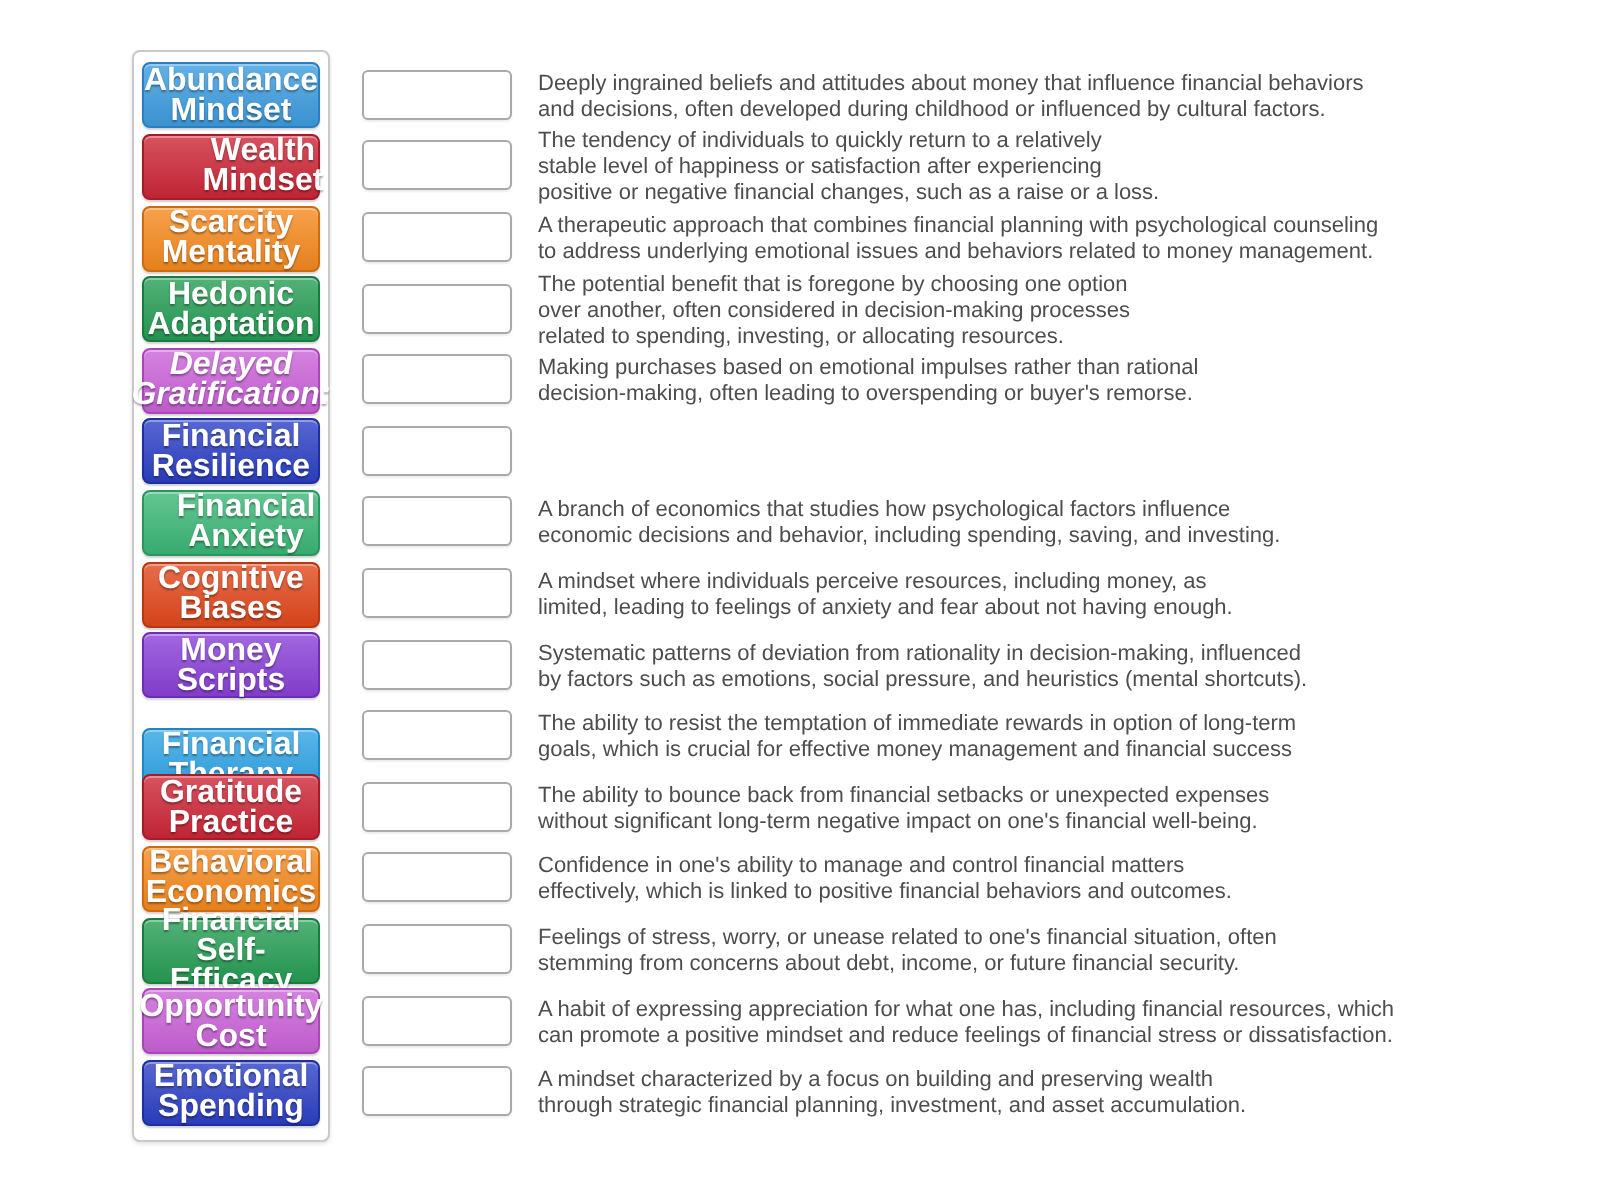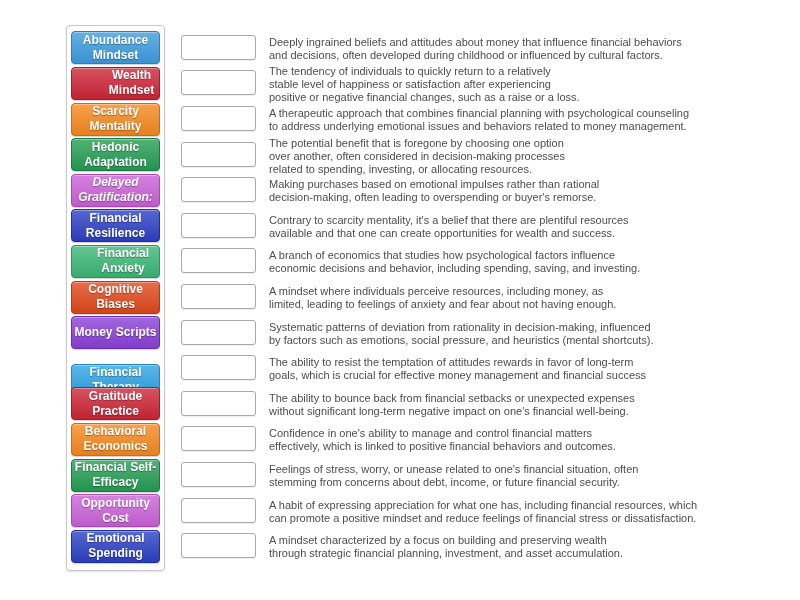--- a/index.html
+++ b/index.html
@@ -50,21 +50,21 @@
     box-shadow: inset 0 1px 0 rgba(255,255,255,0.35), 0 1px 1px rgba(0,0,0,0.18);
     display: flex;
     align-items: center;
     justify-content: center;
     text-align: center;
     cursor: grab;
   }
   .tile-label {
     color: #ffffff;
     font-weight: bold;
-    font-size: 12px;
+    font-size: 16px;
     line-height: 15px;
     text-shadow: 0 1px 1px rgba(0,0,0,0.35);
     padding: 0 2px;
   }
   .slot {
     position: absolute;
     left: 181px;
     top: 3.8px;
     width: 75px;
     height: 25px;
@@ -137,22 +137,20 @@
     <div class="slot"></div>
     <div class="def">Making purchases based on emotional impulses rather than rational
 decision-making, often leading to overspending or buyer's remorse.</div>
   </div>
 
   <div class="row">
     <div class="tile" style="background-color: rgb(45, 65, 198); border-color: rgb(31, 47, 158);">
       <span class="tile-label">Financial Resilience</span>
     </div>
     <div class="slot"></div>
-    <div class="def">Contrary to scarcity mentality, it's a belief that there are plentiful resources
-available and that one can create opportunities for wealth and success.</div>
   </div>
 
   <div class="row">
     <div class="tile" style="background-color: rgb(60, 184, 119); border-color: rgb(43, 149, 94); padding-left: 15px;">
       <span class="tile-label">Financial Anxiety</span>
     </div>
     <div class="slot"></div>
     <div class="def">A branch of economics that studies how psychological factors influence
 economic decisions and behavior, including spending, saving, and investing.</div>
   </div>
@@ -173,21 +171,21 @@
     <div class="slot"></div>
     <div class="def">Systematic patterns of deviation from rationality in decision-making, influenced
 by factors such as emotions, social pressure, and heuristics (mental shortcuts).</div>
   </div>
 
   <div class="row">
     <div class="tile" style="background-color: rgb(47, 164, 228); border-color: rgb(31, 134, 194); margin-top: 12px;">
       <span class="tile-label">Financial Therapy</span>
     </div>
     <div class="slot"></div>
-    <div class="def">The ability to resist the temptation of attitudes rewards in favor of long-term
+    <div class="def">The ability to resist the temptation of immediate rewards in option of long-term
 goals, which is crucial for effective money management and financial success</div>
   </div>
 
   <div class="row">
     <div class="tile" style="background-color: rgb(206, 39, 55); border-color: rgb(163, 28, 41);">
       <span class="tile-label">Gratitude Practice</span>
     </div>
     <div class="slot"></div>
     <div class="def">The ability to bounce back from financial setbacks or unexpected expenses
 without significant long-term negative impact on one's financial well-being.</div>

